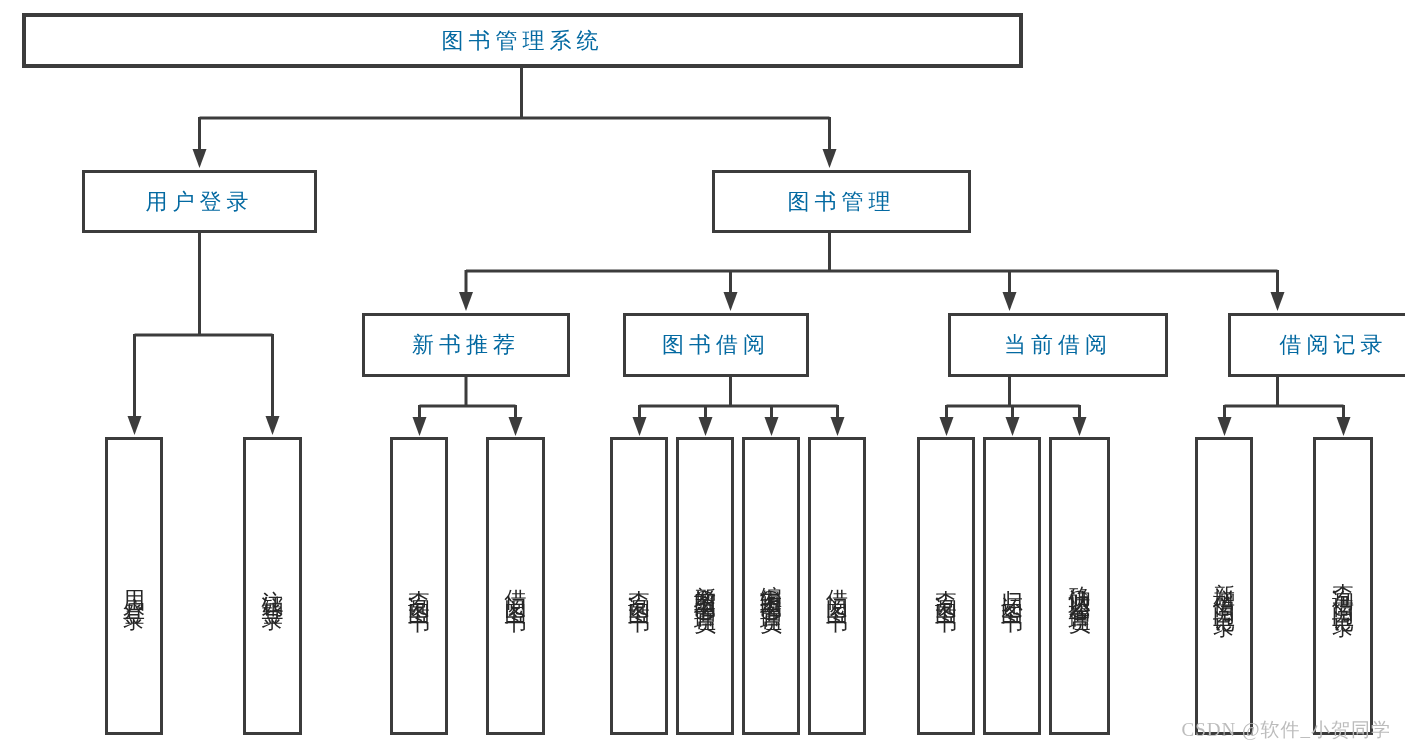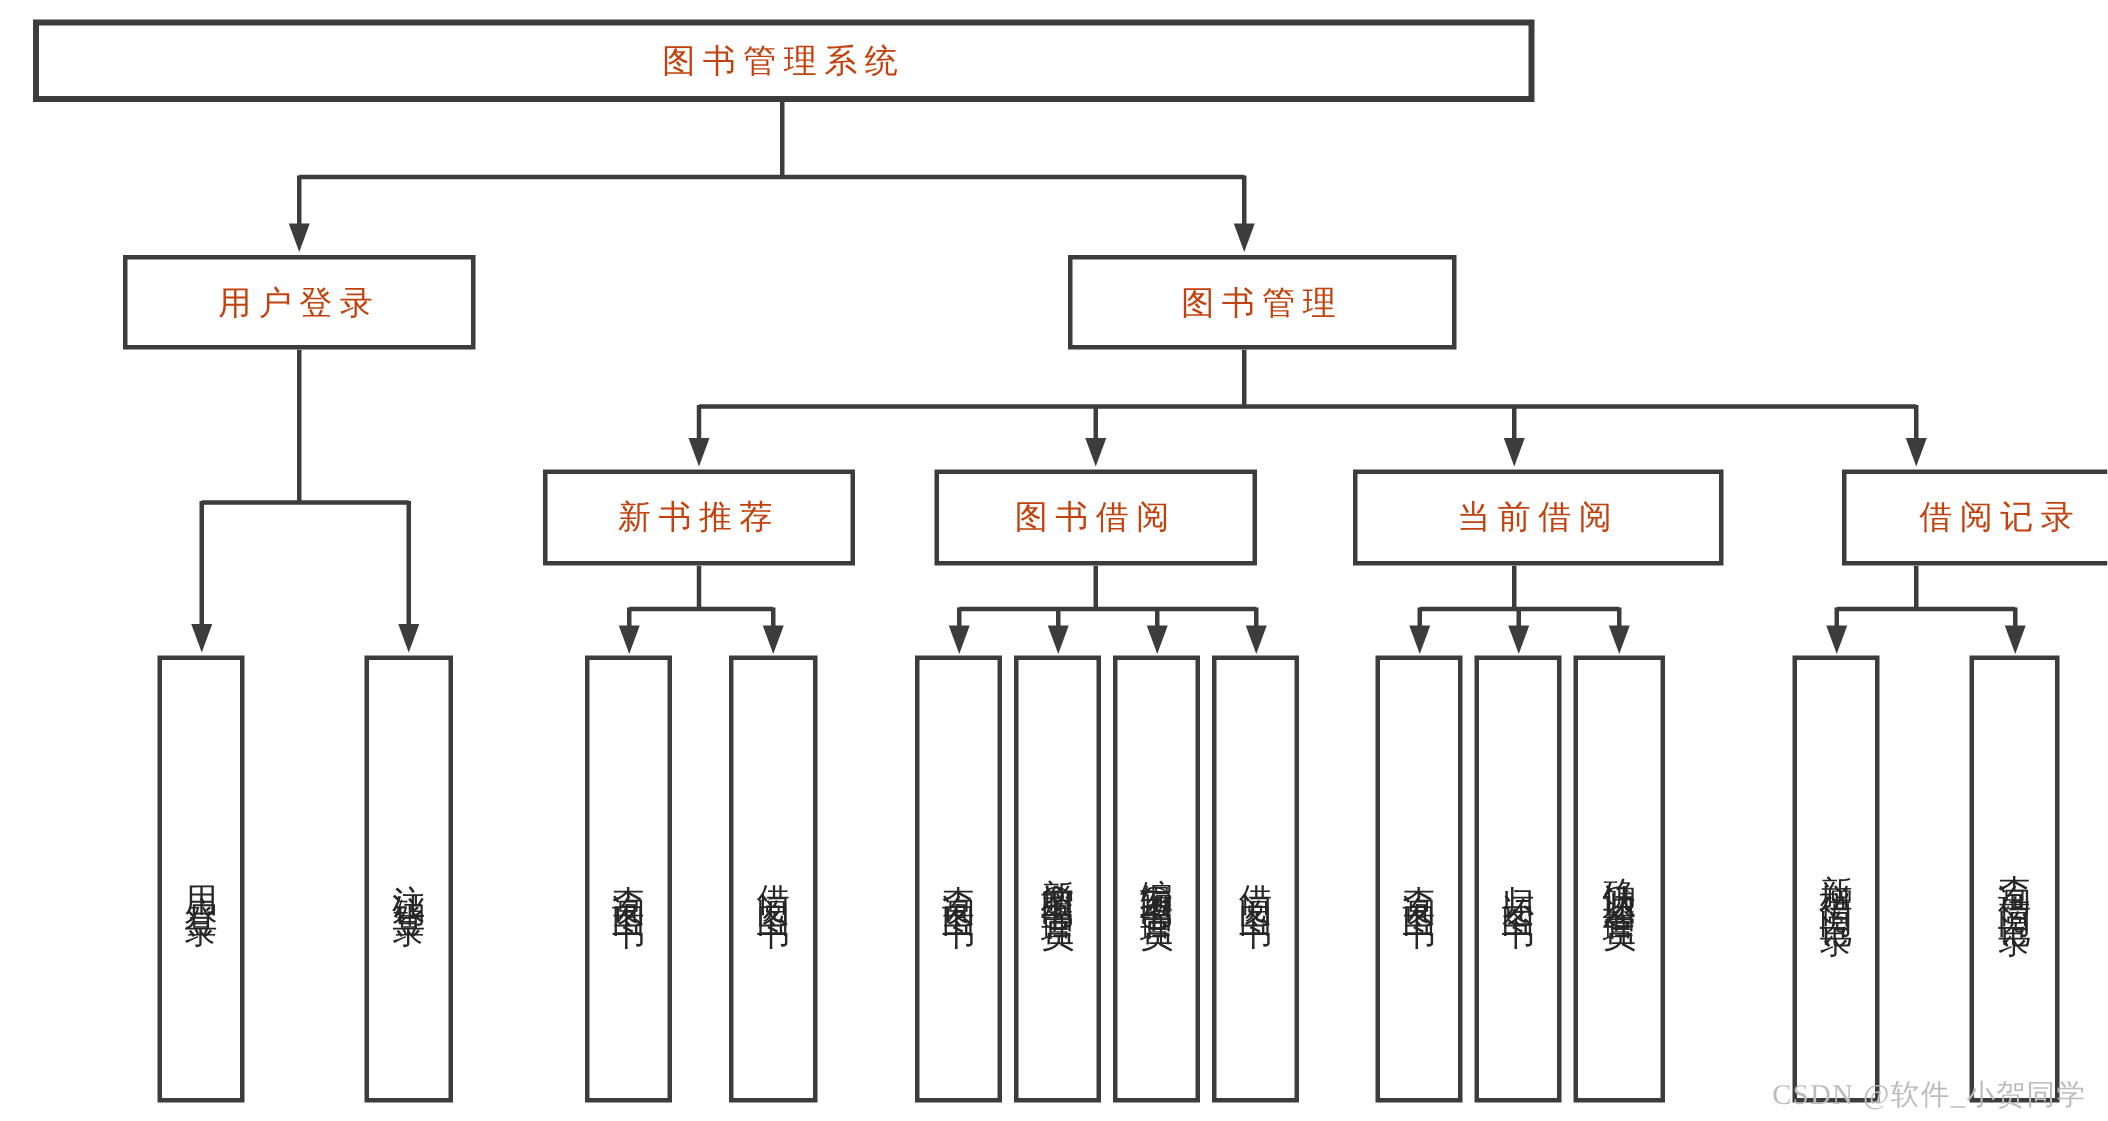--- a/index.html
+++ b/index.html
@@ -25,21 +25,21 @@
     display: flex;
     align-items: center;
     justify-content: center;
     z-index: 2;
   }
   .box.root { border-width: 4px; }
   .hlabel {
     font-size: 22px;
     letter-spacing: 5px;
     white-space: nowrap;
-    color: #c2410c;
+    color: #0369a1;
   }
   .vlabel {
     writing-mode: vertical-rl;
     text-orientation: mixed;
     font-size: 22px;
     line-height: 1;
     letter-spacing: 7px;
     color: #262626;
     white-space: nowrap;
   }
@@ -114,24 +114,24 @@
   <div class="box" style="left:82px; top:170px; width:235px; height:63px;">
     <span class="hlabel">用户登录</span>
   </div>
   <div class="box" style="left:712px; top:170px; width:259px; height:63px;">
     <span class="hlabel">图书管理</span>
   </div>
 
   <div class="box" style="left:362px; top:313px; width:208px; height:64px;">
     <span class="hlabel">新书推荐</span>
   </div>
-  <div class="box" style="left:623px; top:313px; width:215px; height:64px;font-family:Liberation Mono, monospace;">
+  <div class="box" style="left:623px; top:313px; width:186px; height:64px;font-family:Liberation Mono, monospace;">
     <span class="hlabel">图书借阅</span>
   </div>
-  <div class="box" style="left:902px; top:313px; width:247px; height:64px;">
+  <div class="box" style="left:948px; top:313px; width:220px; height:64px;">
     <span class="hlabel">当前借阅</span>
   </div>
   <div class="box" style="left:1228px; top:313px; width:211px; height:64px;">
     <span class="hlabel">借阅记录</span>
   </div>
 
   <div class="box" style="left:105px; top:437px; width:58px; height:298px;">
     <span class="vlabel">用户登录</span>
   </div>
   <div class="box" style="left:243px; top:437px; width:59px; height:298px;">

